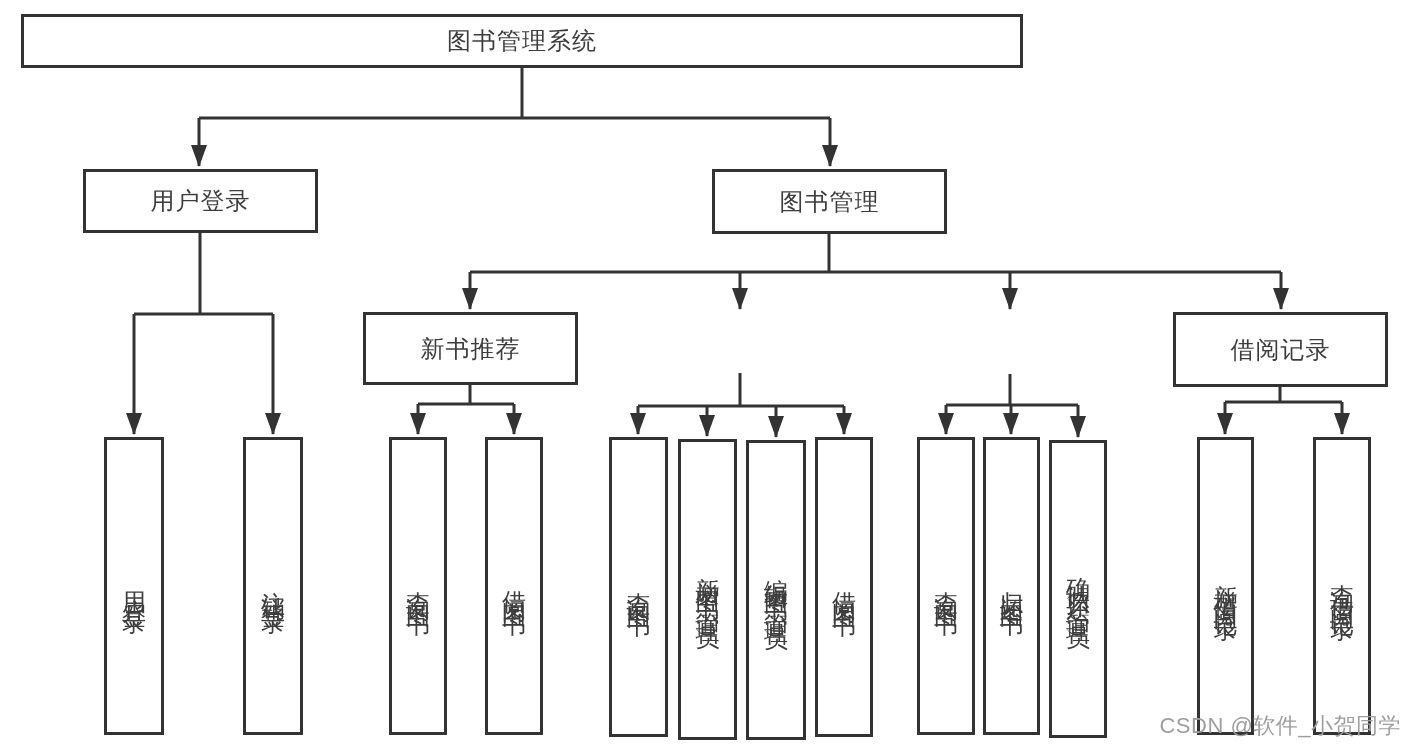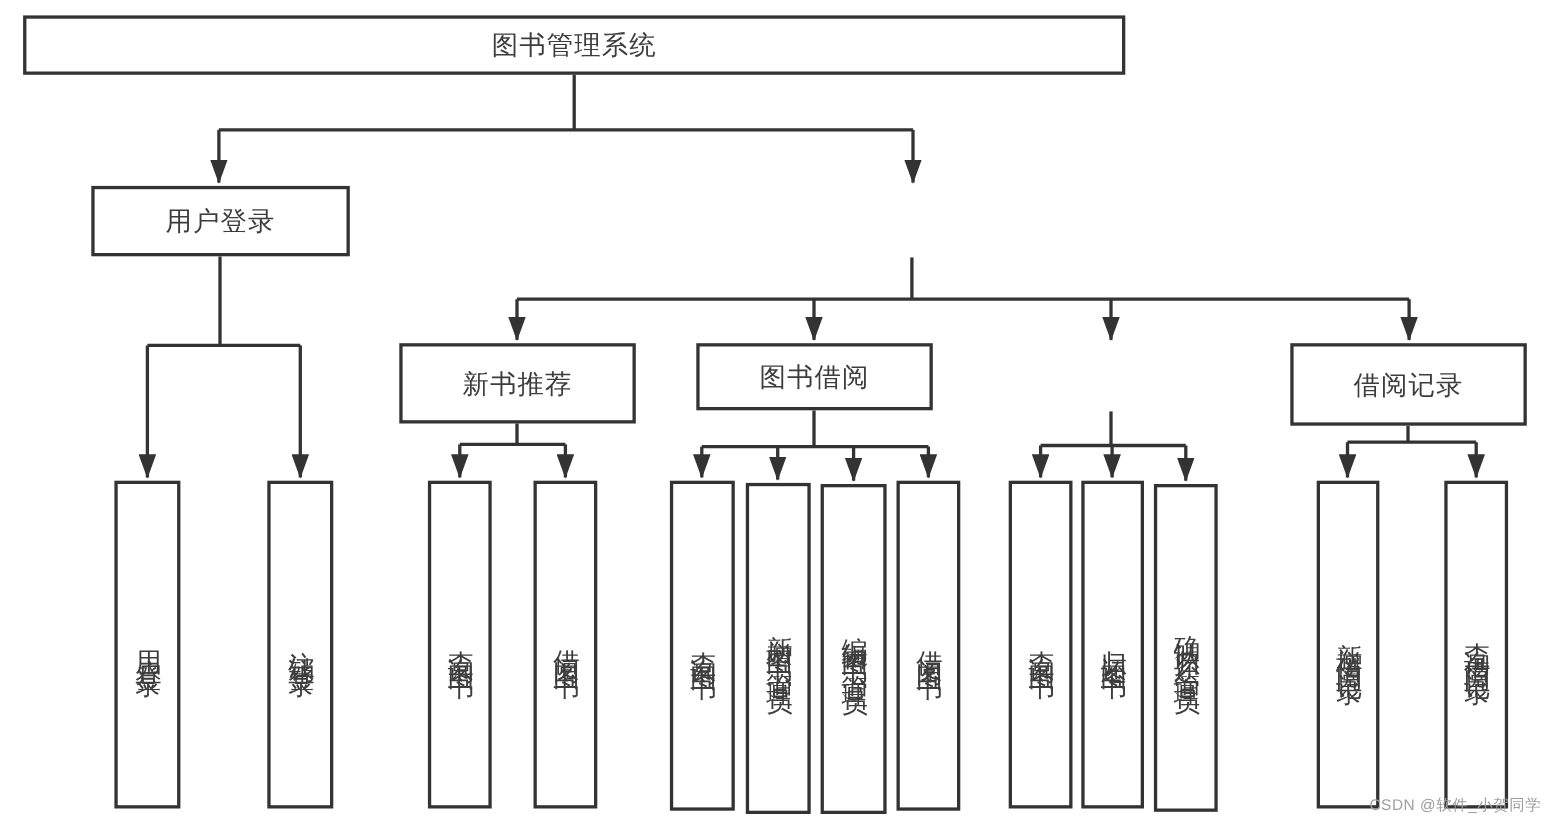--- a/index.html
+++ b/index.html
@@ -39,21 +39,21 @@
     writing-mode:vertical-rl;
     text-orientation:mixed;
     font-size:24px;
     letter-spacing:7px;
     line-height:1;
   }
   .watermark{
     position:absolute;
     right:4px;
     bottom:6px;
-    font-size:14px;
+    font-size:22px;
     color:var(--watermark);
     letter-spacing:0.5px;
     z-index:3;
     white-space:nowrap;
   }
 </style>
 </head>
 <body>
 
 <div id="canvas">
@@ -102,23 +102,23 @@
 
     <line x1="1280" y1="373" x2="1280" y2="402"></line>
     <line x1="1225" y1="402" x2="1342" y2="402"></line>
     <line x1="1225" y1="402" x2="1225" y2="434" marker-end="url(#arrow)"></line>
     <line x1="1342" y1="402" x2="1342" y2="434" marker-end="url(#arrow)"></line>
   </svg>
 
   <div class="node h-node" style="left:21px;top:14px;width:1002px;height:54px">图书管理系统</div>
 
   <div class="node h-node" style="left:83px;top:169px;width:235px;height:64px">用户登录</div>
+  <div class="node h-node" style="left:712px;top:169px;width:235px;height:65px">图书管理</div>
 
   <div class="node h-node" style="left:363px;top:312px;width:215px;height:73px">新书推荐</div>
-  <div class="node h-node" style="left:633px;top:312px;width:215px;height:61px">图书借阅</div>
   <div class="node h-node" style="left:1173px;top:312px;width:215px;height:75px">借阅记录</div>
 
   <div class="node v-node" style="left:104px;top:437px;width:60px;height:298px">用户登录</div>
   <div class="node v-node" style="left:243px;top:437px;width:60px;height:298px">注销登录</div>
 
   <div class="node v-node" style="left:389px;top:437px;width:58px;height:298px">查询图书</div>
   <div class="node v-node" style="left:485px;top:437px;width:58px;height:298px">借阅图书</div>
 
   <div class="node v-node" style="left:609px;top:437px;width:59px;height:300px">查询图书</div>
   <div class="node v-node" style="left:678px;top:439px;width:59px;height:301px">新增图书（管理员）</div>

